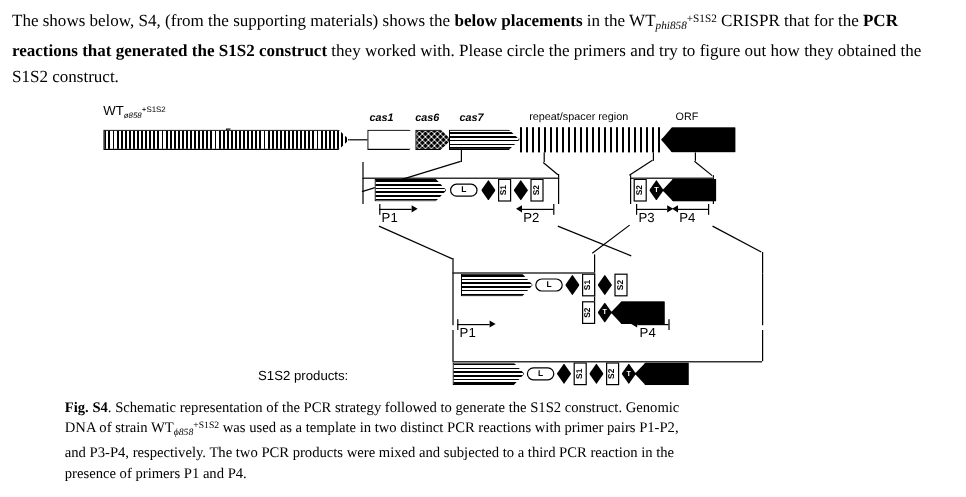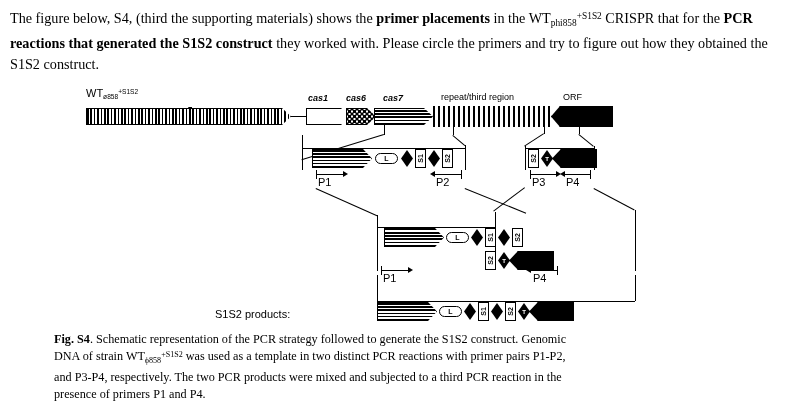--- a/index.html
+++ b/index.html
@@ -20,21 +20,21 @@
   #intro-text {
     position: absolute;
     left: 10px;
     top: 6px;
     width: 788px;
     font-size: 14.2px;
     line-height: 20.5px;
     text-align: left;
   }
   #intro-text b { font-weight: bold; }
-  .sub { font-size: 0.66em; vertical-align: -0.28em; }
+  .sub { font-size: 0.66em; vertical-align: -0.28em; font-style: italic; }
   .sup { font-size: 0.66em; vertical-align: 0.42em; }
 
   
   #figure-panel {
     position: absolute;
     left: 12px;
     top: 84px;
     width: 780px;
     height: 248px;
   }
@@ -193,32 +193,32 @@
     width: 520px;
     font-size: 12.2px;
     line-height: 16.4px;
   }
   #caption b { font-weight: bold; }
 </style>
 </head>
 <body>
 
 <div id="intro-text">
-  <span>The figure below, S4,  (third the supporting materials) shows the </span><b>primer placements</b><span> in the WT</span><span class="sub">phi858</span><span class="sup">+S1S2</span><span> CRISPR that for the </span><b>PCR reactions that generated the S1S2 construct</b><span> they worked with. Please circle the primers and try to figure out how they obtained the S1S2 construct.</span>
+  <span>The shows below, S4,  (from the supporting materials) shows the </span><b>below placements</b><span> in the WT</span><span class="sub">phi858</span><span class="sup">+S1S2</span><span> CRISPR that for the </span><b>PCR reactions that generated the S1S2 construct</b><span> they worked with. Please circle the primers and try to figure out how they obtained the S1S2 construct.</span>
 </div>
 
 <div id="figure-panel">
 
   <div class="lbl lbl-wt" style="left:74px; top:4px;"><span>WT</span><span class="sub">ø858</span><span class="sup">+S1S2</span></div>
 
   <div class="lbl lbl-italic" style="left:160px; top:22px;">cas5</div>
   <div class="lbl lbl-italic" style="left:296px; top:10px;">cas1</div>
   <div class="lbl lbl-italic" style="left:334px; top:10px;">cas6</div>
   <div class="lbl lbl-italic" style="left:371px; top:10px;">cas7</div>
-  <div class="lbl" style="left:429px; top:9px;">repeat/third region</div>
+  <div class="lbl" style="left:429px; top:9px;">repeat/spacer region</div>
   <div class="lbl" style="left:551px; top:9px;">ORF</div>
 
   <div class="gene tip-r fill-vstripe" style="left:74px; top:24px; width:205px; height:17px;"></div>
 
   <div class="line hline" style="left:279px; top:32px; width:16px;"></div>
 
   <div class="gene tip-r fill-white" style="left:294px; top:24px; width:44px; height:17px;"></div>
 
   <div class="gene tip-r fill-dots" style="left:334px; top:24px; width:30px; height:17px;"></div>
 

